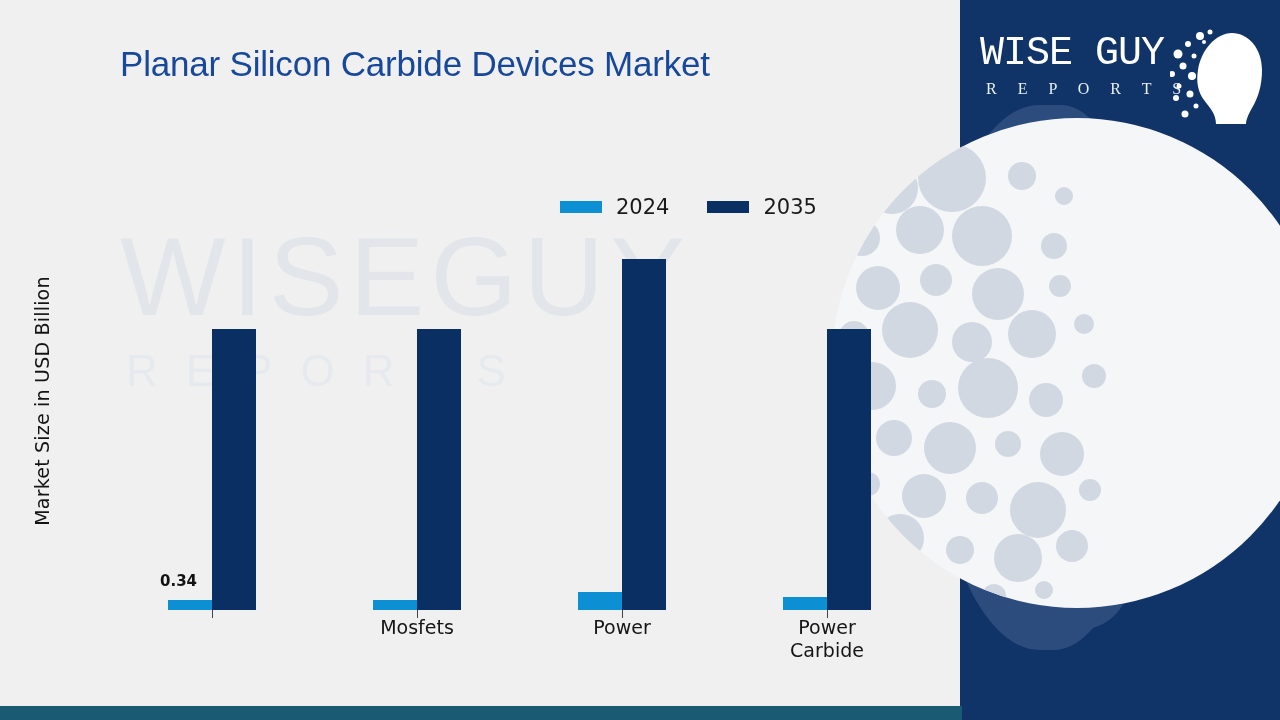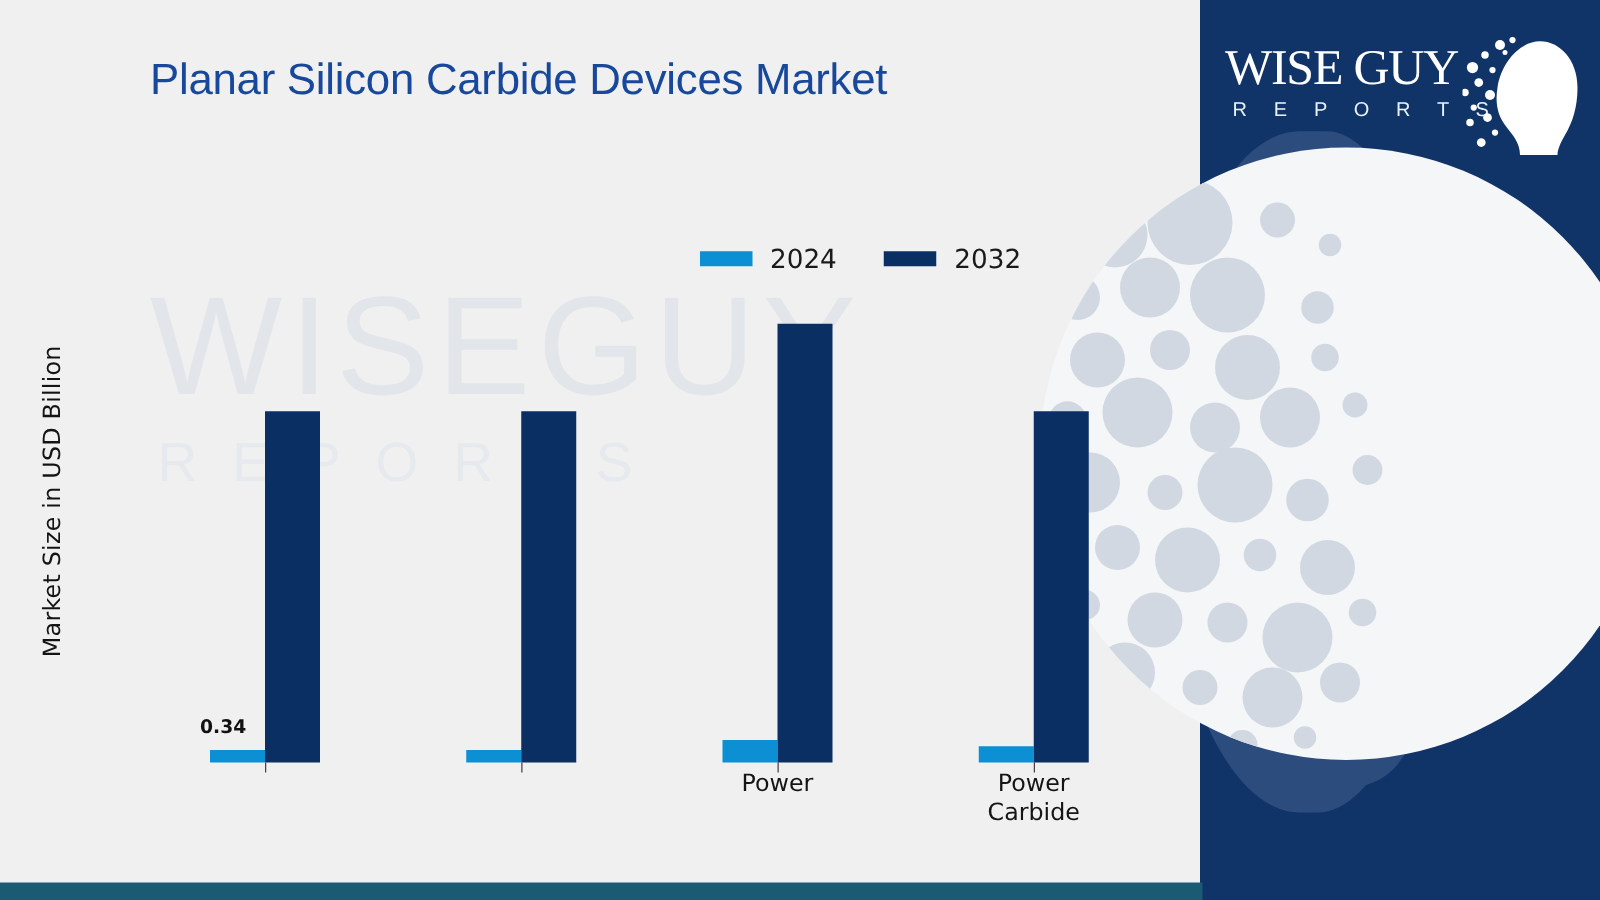--- a/index.html
+++ b/index.html
@@ -50,26 +50,26 @@
 
   
   .teal-strip{
     position:absolute; left:0; top:706px; width:962px; height:14px;
     background:#1b5a73; z-index:6;
   }
 
   
   .logo{ position:absolute; left:980px; top:32px; width:290px; height:96px; z-index:9; }
   .logo-wise{
-    font-family:Liberation Serif, serif;
+    font-family:Liberation Mono, monospace;
     font-size:40px; letter-spacing:-1px; color:#ffffff;
     font-weight:400; line-height:44px; white-space:nowrap;
   }
   .logo-reports{
-    font-family:Liberation Sans, sans-serif;
+    font-family:Liberation Serif, serif;
     font-size:16px; letter-spacing:8.5px; color:#e8f0f8;
     font-weight:400; margin-top:4px; padding-left:6px; white-space:nowrap;
   }
   .logo-head{ position:absolute; left:190px; top:-4px; width:100px; height:100px; }
 
   
   .title{
     position:absolute; left:120px; top:42px; width:640px;
     font-family:"Liberation Sans", sans-serif;
     font-size:35px; line-height:43px; color:#18489b; font-weight:400;
@@ -232,21 +232,21 @@
 
     <div class="ylabel">Market Size in USD Billion</div>
 
     <div class="legend" id="legend">
         <div class="legend-item">
           <span class="legend-swatch" style="background: rgb(13, 143, 212);"></span>
           <span class="legend-text">2024</span>
         </div>
         <div class="legend-item">
           <span class="legend-swatch" style="background: rgb(10, 47, 99);"></span>
-          <span class="legend-text">2032</span>
+          <span class="legend-text">2035</span>
         </div>
       </div>
 
     <div class="plot" id="plot">
         <div class="group" style="left: 48px;">
           <div class="bar bar-2024" style="height: 10px; background: rgb(13, 143, 212);"></div>
           <div class="datalabel" style="left: -8px; bottom: 20px;">0.34</div>
           <div class="bar bar-2032" style="height: 281px; background: rgb(10, 47, 99);"></div>
           <div class="vtick"></div>
         </div>
@@ -261,20 +261,23 @@
           <div class="vtick"></div>
         </div>
         <div class="group" style="left: 663px;">
           <div class="bar bar-2024" style="height: 13px; background: rgb(13, 143, 212);"></div>
           <div class="bar bar-2032" style="height: 281px; background: rgb(10, 47, 99);"></div>
           <div class="vtick"></div>
         </div>
       </div>
 
     <div class="xlabels" id="xlabels">
+        <div class="xlab" style="left: 209px;">
+          <div>Mosfets</div>
+        </div>
         <div class="xlab" style="left: 414px;">
           <div>Power</div>
         </div>
         <div class="xlab" style="left: 619px;">
           <div>Power</div>
           <div>Carbide</div>
         </div>
       </div>
   </div>
 

